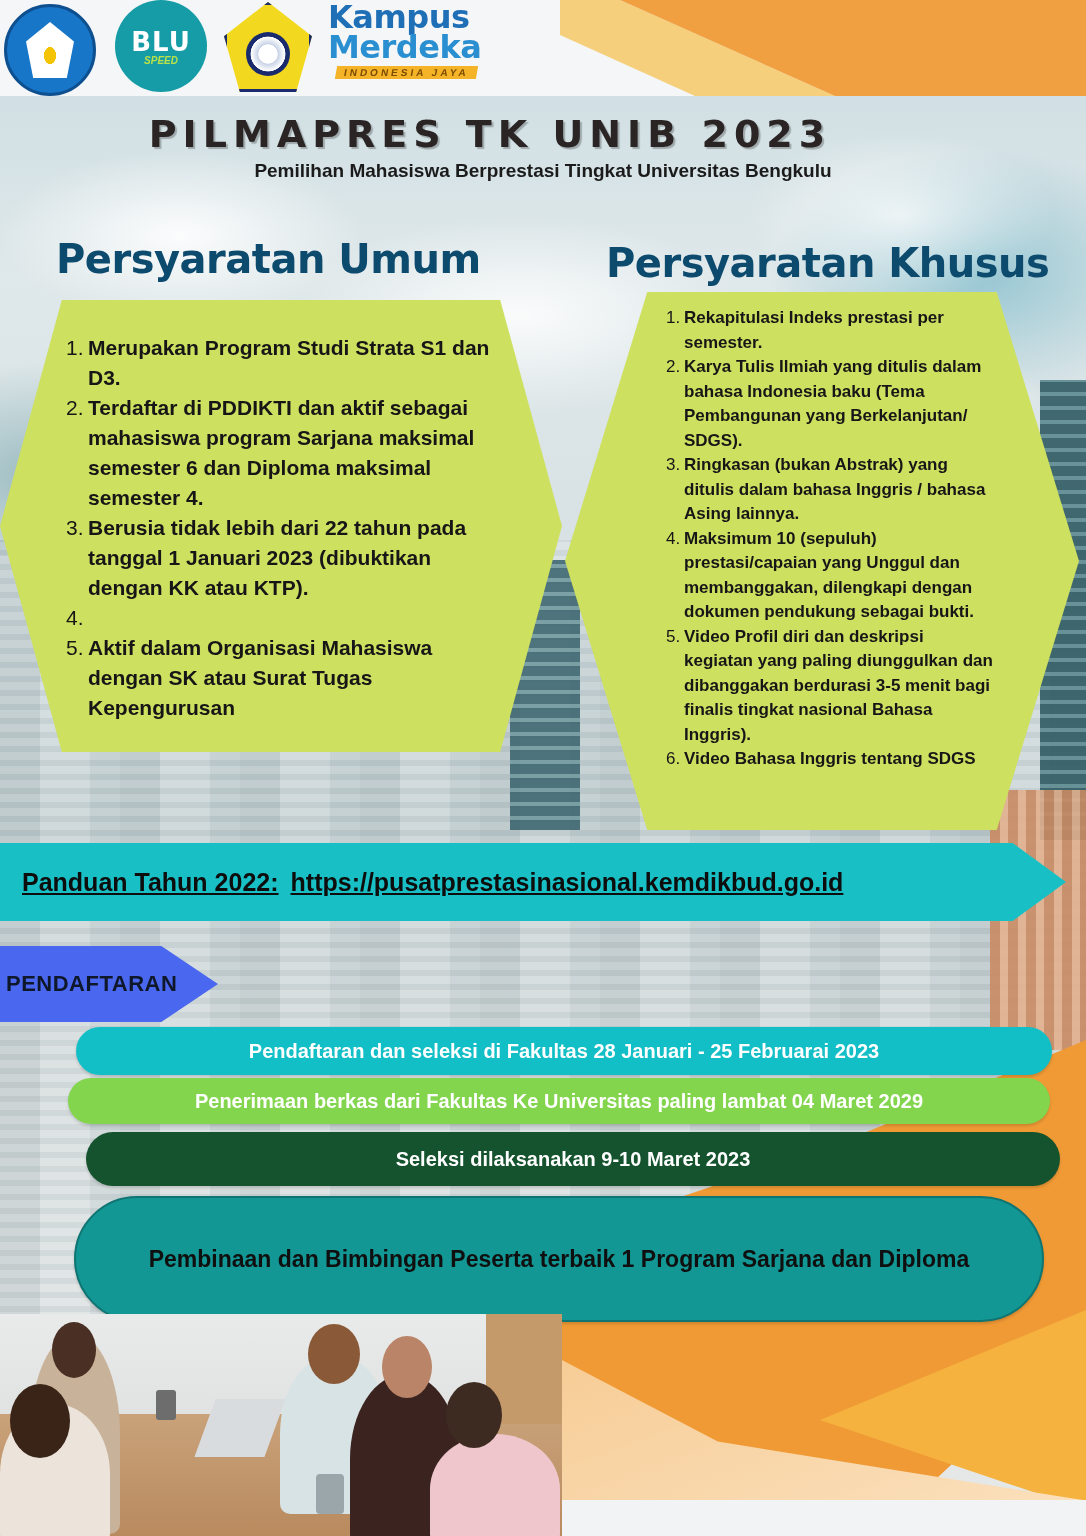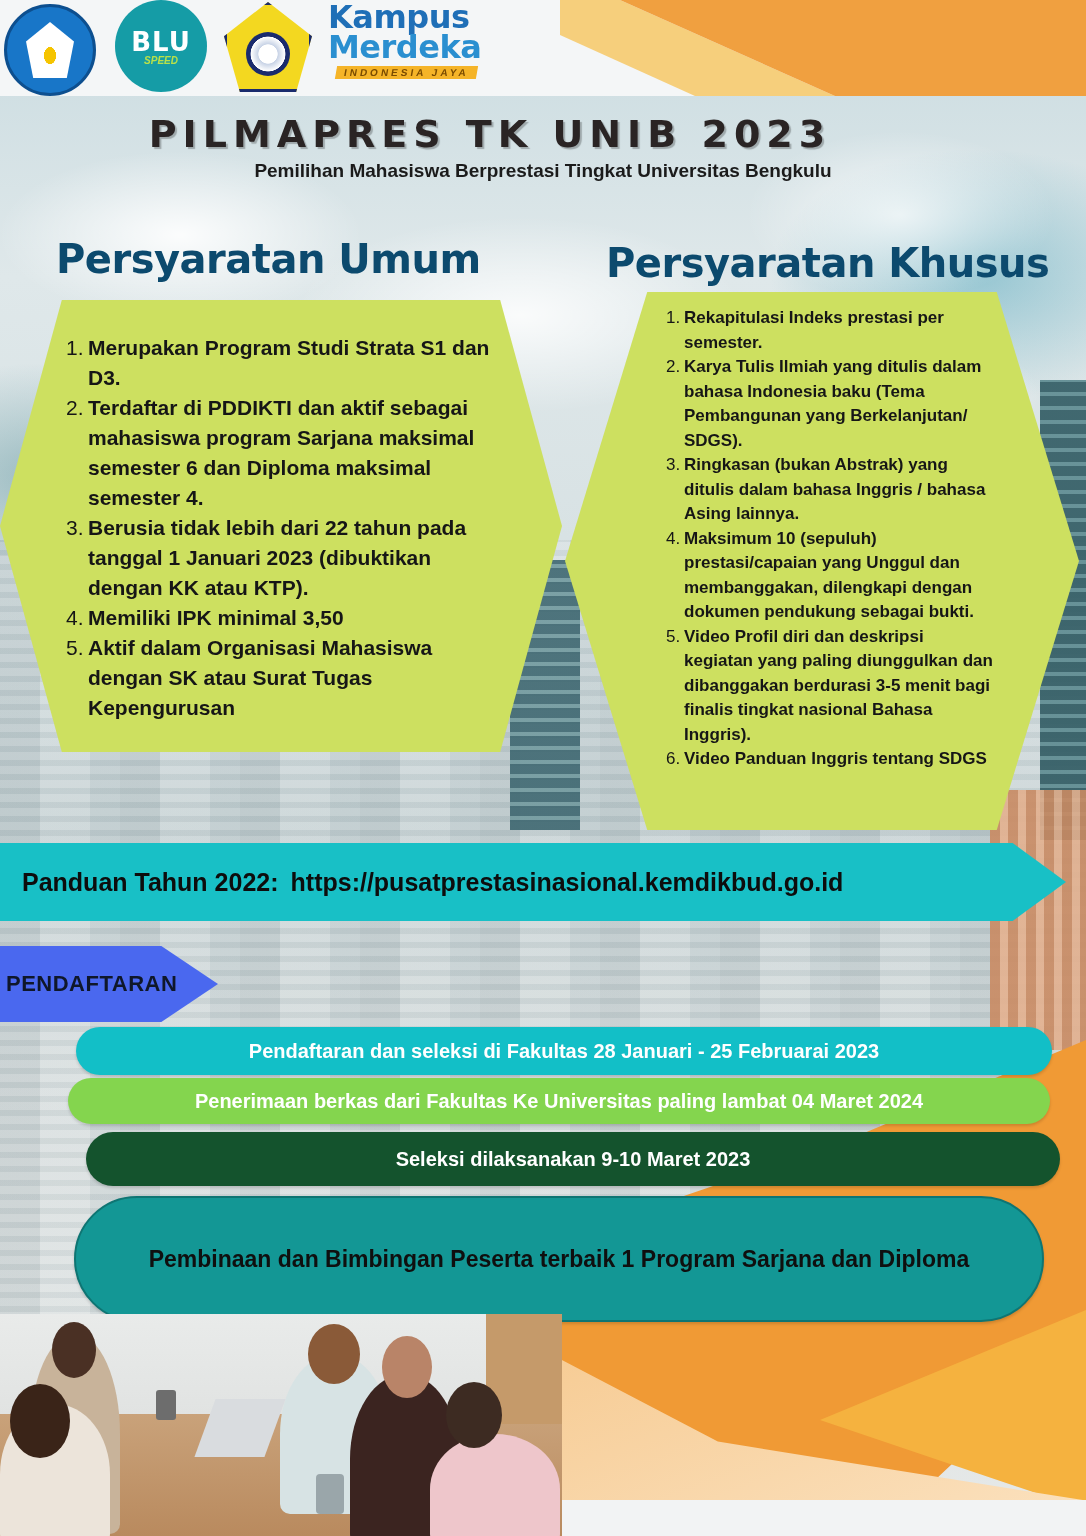--- a/index.html
+++ b/index.html
@@ -154,21 +154,21 @@
   .list-umum .num { width: 22px; }
   .list-khusus { left: 666px; top: 306px; width: 330px; font-size: 17px; line-height: 24.5px; }
   .list-khusus .num { width: 18px; }
 
   
   .guide-banner {
     position: absolute; left: 0; top: 843px; width: 1066px; height: 78px;
     background: #18c0c6;
     clip-path: polygon(0 0, 95% 0, 100% 50%, 95% 100%, 0 100%);
     display: flex; align-items: center; padding-left: 22px;
-    font-size: 25px; font-weight: bold; color: #0d0d0d;
+    font-size: 25px; font-weight: bold; color: #0d0d0d; text-decoration: underline;
   }
   .guide-banner .sp { display: inline-block; width: 12px; }
 
   .reg-tag {
     position: absolute; left: 0; top: 946px; width: 218px; height: 76px;
     background: #4a68ef;
     clip-path: polygon(0 0, 74% 0, 100% 50%, 74% 100%, 0 100%);
     display: flex; align-items: center; padding-left: 6px;
     color: #0f172a; font-size: 22px; font-weight: bold; letter-spacing: 0.5px;
   }
@@ -259,21 +259,20 @@
   <li>
       <span class="num">2.</span>
       <span>Terdaftar di PDDIKTI dan aktif sebagai mahasiswa program Sarjana maksimal semester 6 dan Diploma maksimal semester 4.</span>
     </li>
   <li>
       <span class="num">3.</span>
       <span>Berusia tidak lebih dari 22 tahun pada tanggal 1 Januari 2023 (dibuktikan dengan KK atau KTP).</span>
     </li>
   <li>
       <span class="num">4.</span>
-      <span>Memiliki IPK minimal 3,50</span>
     </li>
   <li>
       <span class="num">5.</span>
       <span>Aktif dalam Organisasi Mahasiswa dengan SK atau Surat Tugas Kepengurusan</span>
     </li>
 </ol>
 
 <ol class="req-list list-khusus">
   <li>
       <span class="num">1.</span>
@@ -290,39 +289,39 @@
   <li>
       <span class="num">4.</span>
       <span>Maksimum 10 (sepuluh) prestasi/capaian yang Unggul dan membanggakan, dilengkapi dengan dokumen pendukung sebagai bukti.</span>
     </li>
   <li>
       <span class="num">5.</span>
       <span>Video Profil diri dan deskripsi kegiatan yang paling diunggulkan dan dibanggakan berdurasi 3-5 menit bagi finalis tingkat nasional Bahasa Inggris).</span>
     </li>
   <li>
       <span class="num">6.</span>
-      <span>Video Panduan Inggris tentang SDGS</span>
+      <span>Video Bahasa Inggris tentang SDGS</span>
     </li>
 </ol>
 
 <div class="guide-banner">
   <span>Panduan Tahun 2022:</span>
   <span class="sp"></span>
   <span>https://pusatprestasinasional.kemdikbud.go.id</span>
 </div>
 
 <div class="reg-tag">
   <span>PENDAFTARAN</span>
 </div>
 
 <div class="pill pill-1">
   <span>Pendaftaran dan seleksi di Fakultas  28 Januari - 25 Februarai 2023</span>
 </div>
 <div class="pill pill-2">
-  <span>Penerimaan berkas dari Fakultas Ke Universitas paling lambat 04 Maret 2024</span>
+  <span>Penerimaan berkas dari Fakultas Ke Universitas paling lambat 04 Maret 2029</span>
 </div>
 <div class="pill pill-3">
   <span>Seleksi dilaksanakan 9-10 Maret 2023</span>
 </div>
 <div class="pill pill-4">
   <span>Pembinaan dan Bimbingan Peserta terbaik 1 Program Sarjana dan Diploma</span>
 </div>
 
 <div class="photo">
   <div class="shelf"></div>

